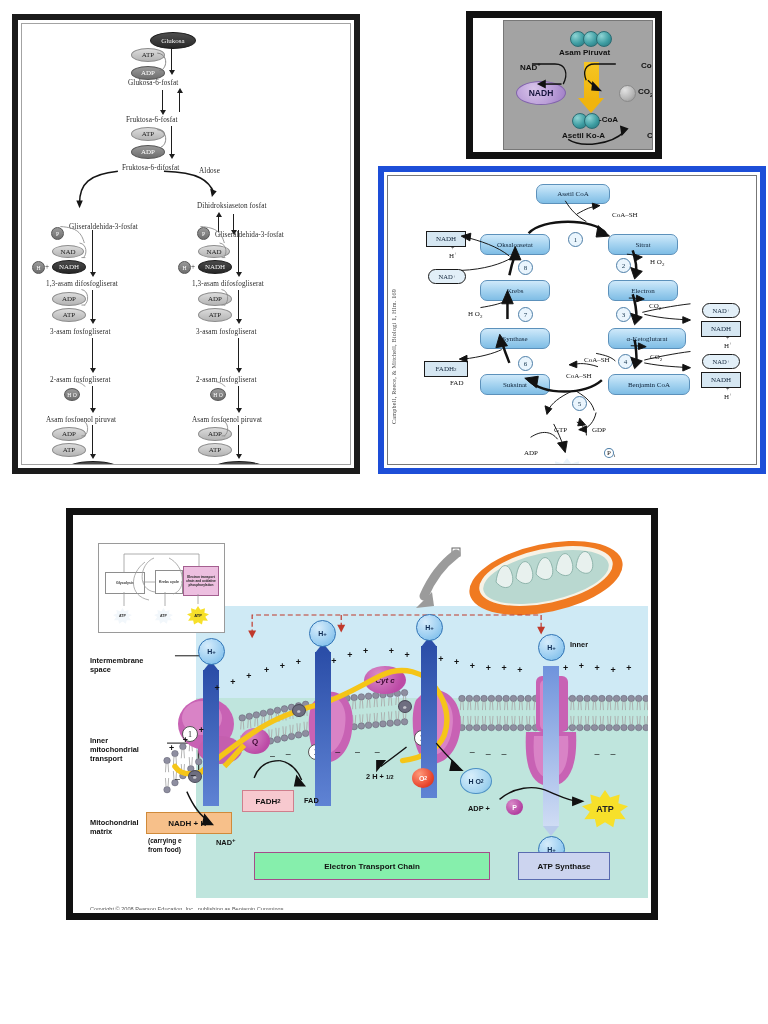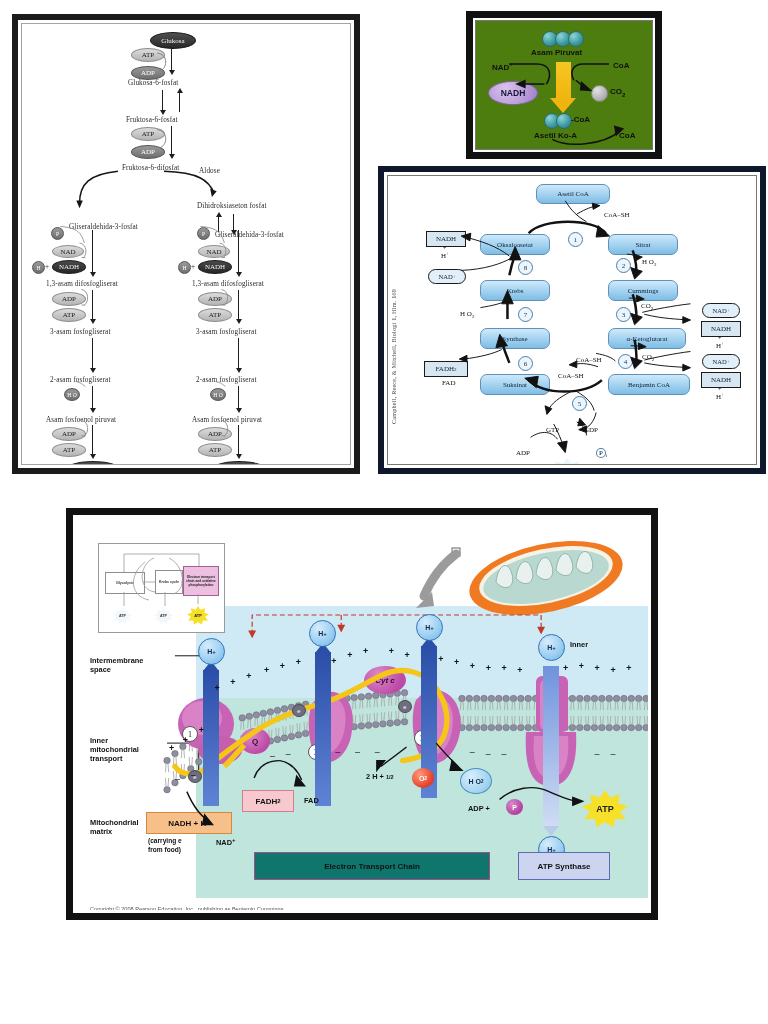--- a/index.html
+++ b/index.html
@@ -9,23 +9,23 @@
     font-family:"Liberation Serif", serif;
     position:relative;overflow:hidden;
   }
   .panel{position:absolute;box-sizing:border-box;background:#fff;}
 
   
   .frame-glyco{left:12px;top:14px;width:348px;height:460px;border:6px solid #1b1b1b;}
   .frame-glyco .inner{position:absolute;inset:3px;border:1px solid #a3a3a3;background:#fff;overflow:hidden;}
 
   .frame-pyr{left:466px;top:11px;width:196px;height:148px;border:7px solid #111;}
-  .frame-pyr .inner{position:absolute;inset:2px;border:1px solid #777;background:#4d7c0f;overflow:hidden;}
-
-  .frame-krebs{left:378px;top:166px;width:388px;height:308px;border:6px solid #0f172a;}
+  .frame-pyr .inner{position:absolute;inset:2px;border:1px solid #777;background:#a3a3a3;overflow:hidden;margin-left:28px;}
+
+  .frame-krebs{left:378px;top:166px;width:388px;height:308px;border:6px solid #1d4ed8;}
   .frame-krebs .inner{position:absolute;inset:3px;border:1px solid #777;background:#fff;overflow:hidden;}
 
   .frame-etc{left:66px;top:508px;width:592px;height:412px;border:7px solid #111;}
   .frame-etc .inner{position:absolute;inset:3px;background:#fff;overflow:hidden;}
 
   
   .abs{position:absolute;}
   .lbl{position:absolute;white-space:nowrap;color:#1a1a1a;}
 
   
@@ -81,41 +81,41 @@
     position:absolute;border:1px solid #1b1b1b;border-radius:8px;background:#e2eff8;
     display:flex;align-items:center;justify-content:center;
     font-family:"Liberation Serif",serif;font-size:6.6px;color:#10243a;
   }
   .kb-num{
     position:absolute;width:13px;height:13px;border-radius:50%;
     border:1px solid #4e7fa8;background:#eaf5fd;color:#16364f;
     display:flex;align-items:center;justify-content:center;
     font-family:"Liberation Serif",serif;font-size:7px;
   }
-  .kb-t{position:absolute;font-family:"Liberation Serif",serif;font-size:7px;color:#121212;white-space:nowrap;}
+  .kb-t{position:absolute;font-family:"Liberation Serif",serif;font-size:7px;color:#121212;white-space:nowrap;margin-left:8px;}
   .kb-credit{
     position:absolute;font-family:"Liberation Serif",serif;font-size:6.2px;color:#4a4a4a;
     writing-mode:vertical-rl;transform:rotate(180deg);white-space:nowrap;letter-spacing:.2px;
   }
   .etc-imspace{position:absolute;background:#cfeaf5;}
   .etc-matrix{position:absolute;background:#bfe5dd;}
   .etc-lbl{position:absolute;font-family:"Liberation Sans",sans-serif;font-weight:bold;
      font-size:7.4px;color:#111;line-height:9px;white-space:nowrap;}
   .etc-sm{font-size:6.6px;}
   .hplus{position:absolute;border-radius:50%;
      background:radial-gradient(circle at 34% 28%,#d6ecfb,#9fd0f2 55%,#6fb6e6 100%);
      border:1.4px solid #2f73b5;display:flex;align-items:center;justify-content:center;
      font-family:"Liberation Sans",sans-serif;font-weight:bold;font-size:7px;color:#0d2a52;}
   .bluearrow{position:absolute;background:linear-gradient(180deg,#2b4ea8,#5f83d4);}
   .bluearrow.fade{background:linear-gradient(180deg,#6f93dc,#cfdcf4);}
   .bah{position:absolute;width:0;height:0;border-left:8px solid transparent;border-right:8px solid transparent;border-bottom:10px solid #2b4ea8;}
   .bah.down{border-bottom:none;border-top:10px solid #b9cbeb;}
   .etc-box{position:absolute;display:flex;align-items:center;justify-content:center;
      font-family:"Liberation Sans",sans-serif;font-weight:bold;font-size:8px;color:#111;}
-  .box-etchain{background:#0f766e;border:1.3px solid #a44d8a;}
+  .box-etchain{background:#86efac;border:1.3px solid #a44d8a;}
   .box-atpsyn{background:#ccd4ef;border:1.3px solid #5a6bb0;}
   .nadhbox{background:#f7c08a;border:1px solid #d08a3a;}
   .fadhbox{background:#f7c9cf;border:1px solid #cf7f8d;}
   .copyright{position:absolute;font-family:"Liberation Sans",sans-serif;font-size:5.6px;color:#555;}
   .inset{position:absolute;background:#fff;border:1px solid #9a9a9a;}
   .inset-cell{position:absolute;border:1px solid #8e8e8e;background:#fff;
      font-family:"Liberation Sans",sans-serif;font-size:3.6px;font-weight:bold;color:#333;
      display:flex;align-items:center;justify-content:center;text-align:center;line-height:4px;}
   .inset-etc{background:#edbfe0;border-color:#a45f90;color:#222;}
   .atpstar{position:absolute;display:flex;align-items:center;justify-content:center;
@@ -413,21 +413,21 @@
     <div class="kb-num" style="left:228px;top:82px;">
       <span>2</span>
       </div>
     <div class="kb-t" style="left:254px;top:82px;">
       <span>H O</span><sub style="font-size:5px">2</sub></div>
 
     <div class="kb-box" style="left:92px;top:104px;width:68px;height:19px;">
       <span>Krebs</span>
       </div>
     <div class="kb-box" style="left:220px;top:104px;width:68px;height:19px;">
-      <span>Cummings</span>
+      <span>Electron</span>
       </div>
 
     <div class="kb-t" style="left:72px;top:134px;">
       <span>H O</span><sub style="font-size:5px">2</sub></div>
     <div class="kb-num" style="left:130px;top:131px;">
       <span>7</span>
       </div>
     <div class="kb-num" style="left:228px;top:131px;">
       <span>3</span>
       </div>

